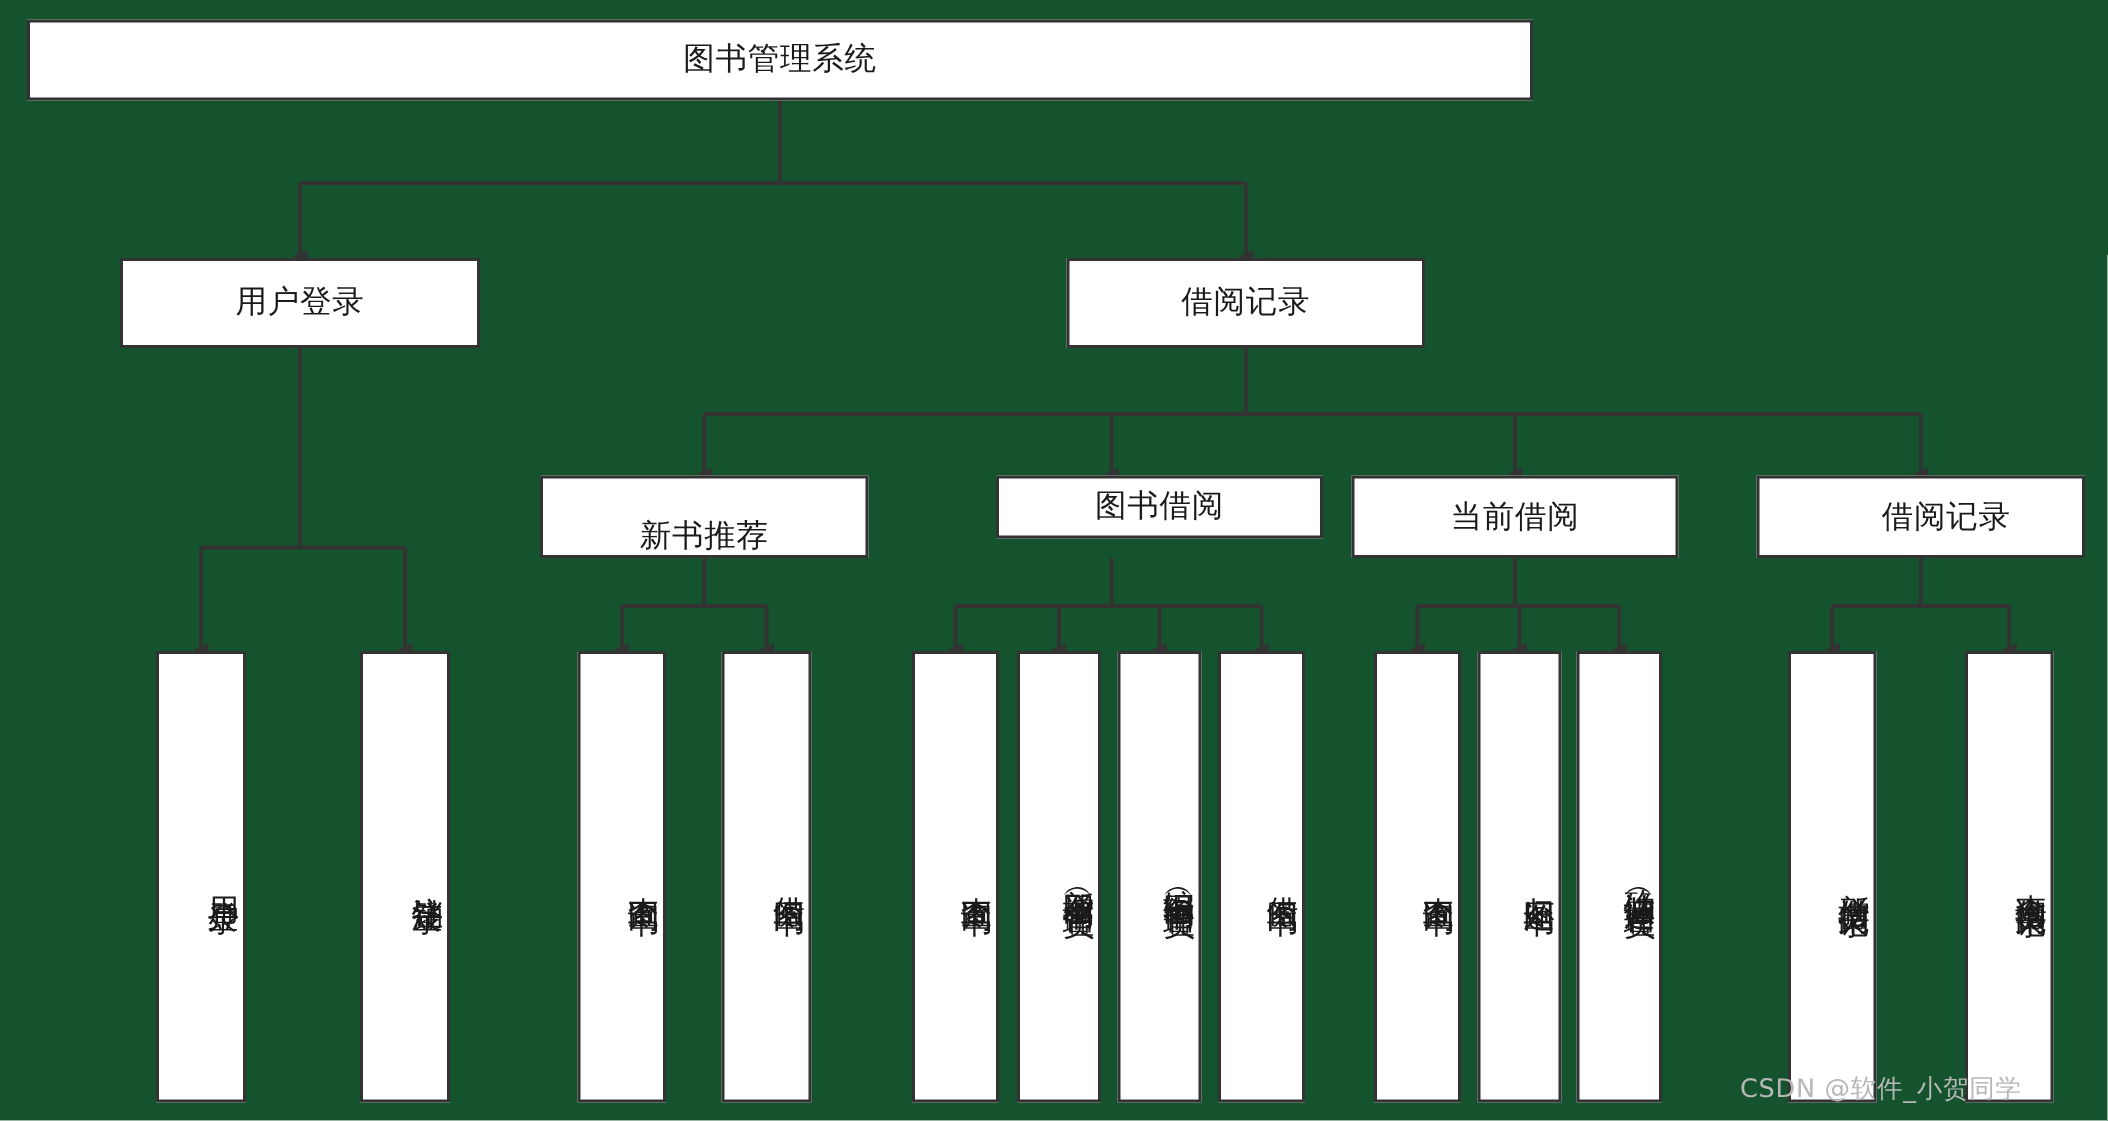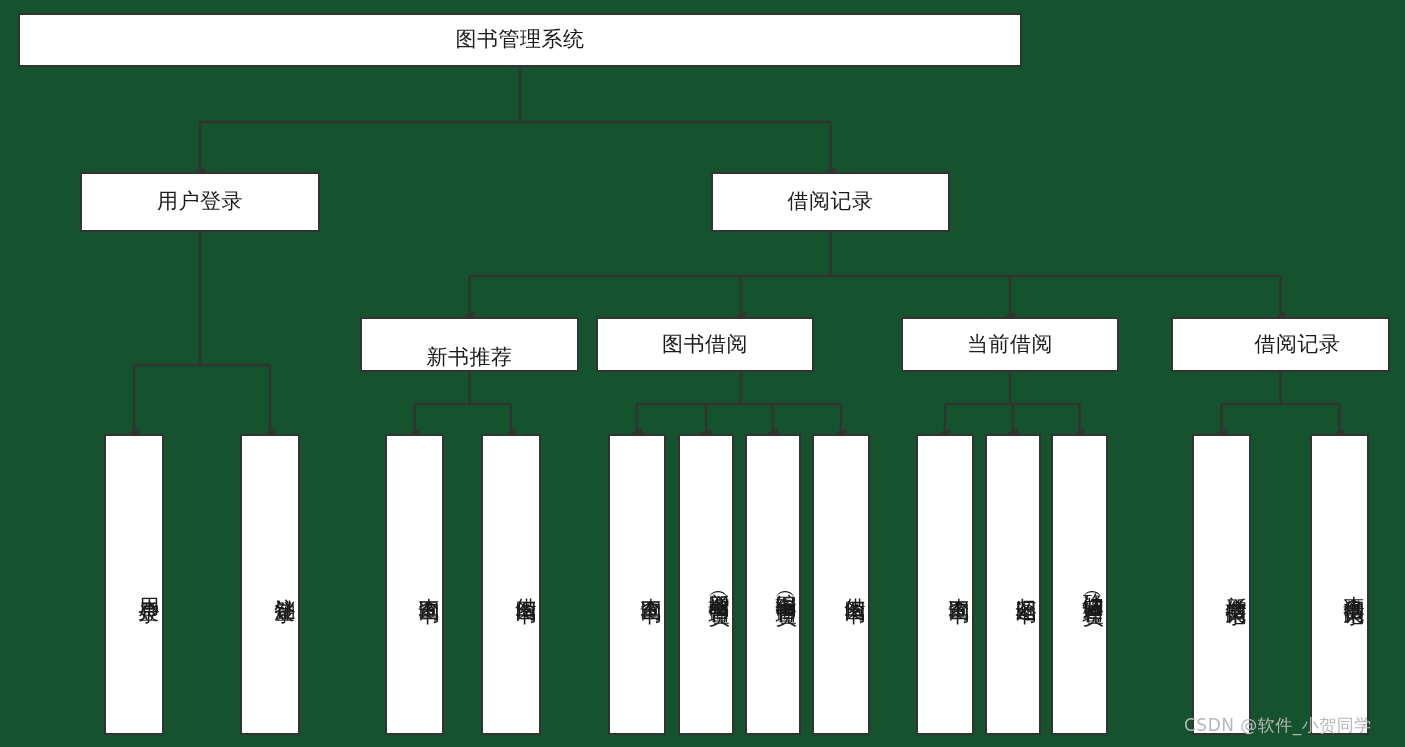--- a/index.html
+++ b/index.html
@@ -115,21 +115,21 @@
   <div class="node node-h" style="left: 80px; top: 172px; width: 240px; height: 60px;">
       <span>用户登录</span>
     </div>
   <div class="node node-h" style="left: 711px; top: 172px; width: 239px; height: 60px;">
       <span>借阅记录</span>
     </div>
 
   <div class="node node-h" style="left: 360px; top: 317px; width: 219px; height: 55px; align-items: flex-end;">
       <span>新书推荐</span>
     </div>
-  <div class="node node-h" style="left: 596px; top: 317px; width: 218px; height: 55px;">
+  <div class="node node-h" style="left: 664px; top: 317px; width: 218px; height: 42px;">
       <span>图书借阅</span>
     </div>
   <div class="node node-h" style="left: 901px; top: 317px; width: 218px; height: 55px;">
       <span>当前借阅</span>
     </div>
   <div class="node node-h" style="left: 1171px; top: 317px; width: 219px; height: 55px; padding-left: 34px;">
       <span>借阅记录</span>
     </div>
 
   <div class="node node-v" style="left: 104px; top: 434px; width: 60px; height: 301px;">
@@ -165,15 +165,15 @@
   <div class="node node-v" style="left: 1051px; top: 434px; width: 57px; height: 301px;">
       <span>确认归还（管理员）</span>
     </div>
   <div class="node node-v" style="left: 1192px; top: 434px; width: 59px; height: 301px;">
       <span>新增借阅记录</span>
     </div>
   <div class="node node-v" style="left: 1310px; top: 434px; width: 59px; height: 301px;">
       <span>查询借阅记录</span>
     </div>
 
-  <div class="watermark" style="left: 1184px; top: 714px;">CSDN @软件_小贺同学</div>
+  <div class="watermark" style="left: 1160px; top: 714px;">CSDN @软件_小贺同学</div>
 
 </div>
 
 </body></html>

